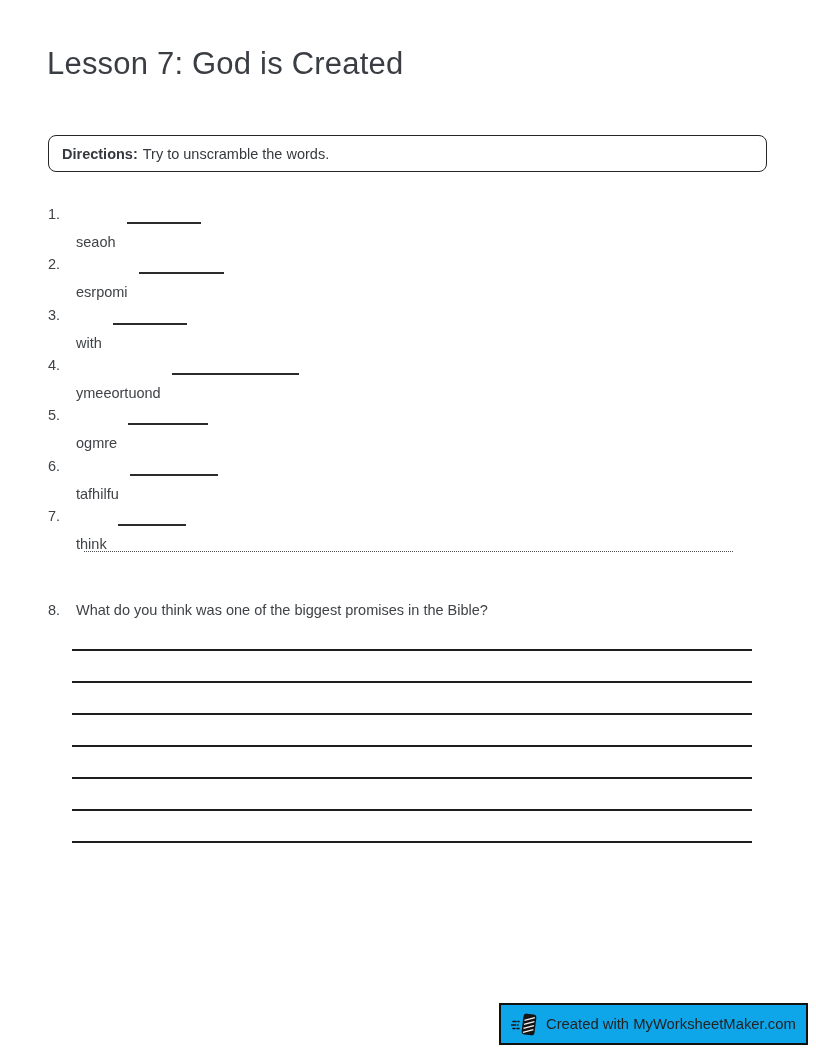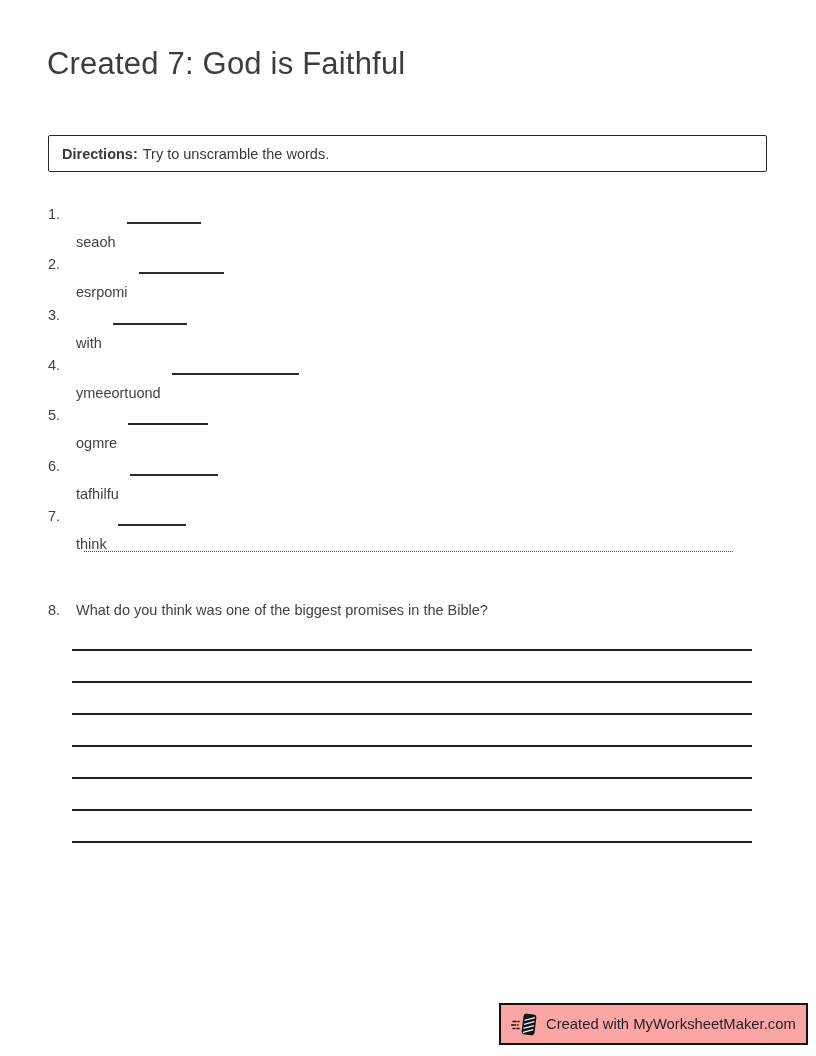--- a/index.html
+++ b/index.html
@@ -23,21 +23,21 @@
     color: #3a3e43;
     letter-spacing: 0.2px;
   }
   .directions-box {
     position: absolute;
     left: 48px;
     top: 135px;
     width: 719px;
     height: 37px;
     border: 1.5px solid #262626;
-    border-radius: 2px;
+    border-radius: 8px;
     display: flex;
     align-items: center;
     padding-left: 13px;
     font-size: 14.5px;
     color: #36393d;
     background: #fff;
   }
   .directions-label { font-weight: 700; margin-right: 5px; }
   .unscramble-row {
     position: absolute;
@@ -83,39 +83,39 @@
     height: 32px;
     border-bottom: 2.5px solid #1e1e1e;
   }
   .footer-badge {
     position: absolute;
     left: 499px;
     top: 1003px;
     width: 309px;
     height: 42px;
     border: 2px solid #111;
-    background: #fca5a5;
+    background: #0ea5e9;
     display: flex;
     align-items: center;
     padding: 0 10px;
     gap: 8px;
   }
   .footer-text {
     font-size: 14.8px;
     color: #232323;
     white-space: nowrap;
   }
   .logo-icon { flex: 0 0 auto; display: block; }
 </style>
 </head>
 <body>
 
 <div class="page">
 
-  <h1 class="page-title">Created 7: God is Faithful</h1>
+  <h1 class="page-title">Lesson 7: God is Created</h1>
 
   <div class="directions-box">
     <span class="directions-label">Directions:</span>
     <span class="directions-text">Try to unscramble the words.</span>
   </div>
 
   <div id="unscramble-list">
       <div class="unscramble-row" style="top: 203px;">
         <span class="row-number">1.</span>
         <span class="row-word">seaoh</span>

